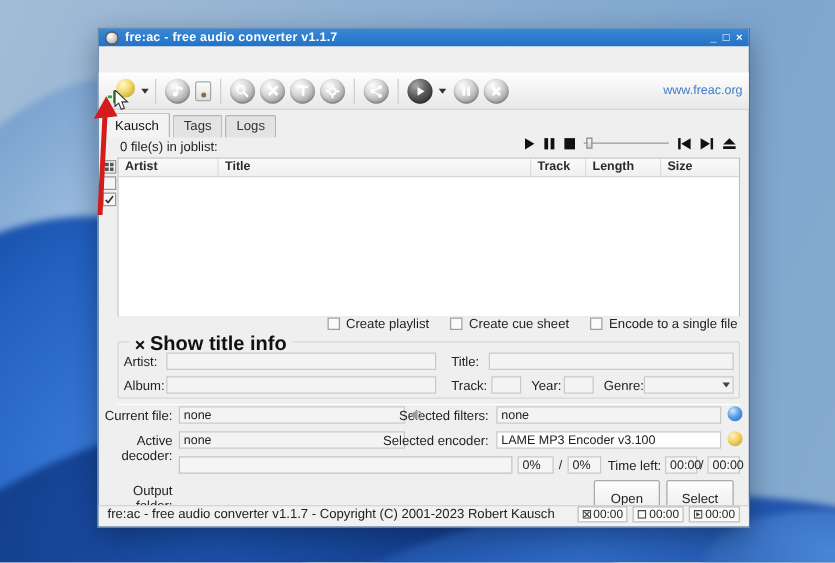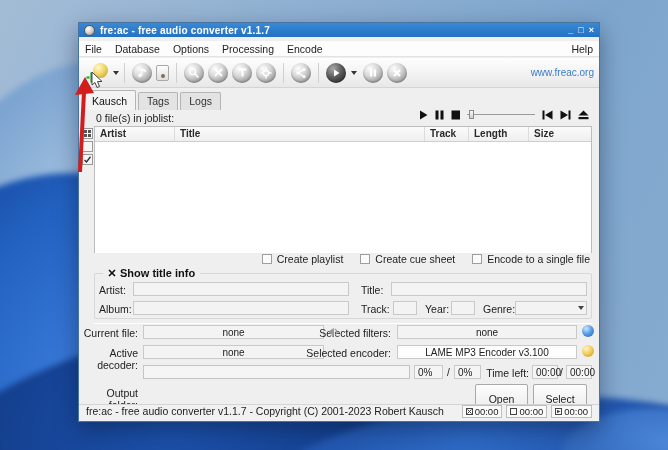--- a/index.html
+++ b/index.html
@@ -85,24 +85,24 @@
   .hc.c-length { width:60px; } .hc.c-size { width:62px; border-right:none; }
   .jobbody { height:111px; background:#fff; }
 
   .optrow { position:absolute; right:9px; top:230px; display:flex; align-items:center; gap:17px; }
   .cb { width:10px; height:10px; background:#fbfbfb; border:1px solid #9f9f9f; flex:0 0 auto; }
   .opt { display:flex; align-items:center; gap:5px; font-size:10.5px; color:#222; }
 
   .groupbox { position:absolute; left:15px; top:250px; width:498px; height:46px;
               border:1px solid #d7d7d7; border-radius:2px; }
   .grouplabel { position:absolute; left:8px; top:-7px; background:#efefef; padding:0 5px;
-                display:flex; align-items:center; gap:4px; font-weight:bold; font-size:11px; color:#111; }
+                display:flex; align-items:center; gap:4px; font-weight:bold; font-size:16px; color:#111; }
   .fldlbl { position:absolute; font-size:10.5px; color:#222; }
   .field { position:absolute; height:14px; background:#f3f3f3; border:1px solid #c9c9c9;
-           font-size:10px; color:#222; padding:1px 3px; white-space:nowrap; overflow:hidden;text-align:center; }
+           font-size:10px; color:#222; padding:1px 3px; white-space:nowrap; overflow:hidden; }
   .combo-arrow { position:absolute; right:2px; top:4px; width:0; height:0;
                  border-left:3.5px solid transparent; border-right:3.5px solid transparent;
                  border-top:4px solid #444; }
 
   .hsep { position:absolute; left:15px; width:498px; height:1px; background:#dadada;
           border-bottom:1px solid #fff; }
 
   .slbl { position:absolute; font-size:10.5px; color:#222; text-align:right; }
   .sball { position:absolute; width:12px; height:12px; border-radius:50%; }
   .sball.blue { background:radial-gradient(circle at 35% 30%, #cfe6ff 0%, #5aa0e8 45%, #1c64b8 100%); }
@@ -140,28 +140,20 @@
     <div class="titlebar">
       <div class="app-icon"></div>
       <div class="title-text">fre:ac - free audio converter v1.1.7</div>
       <div class="win-controls">
         <span>_</span>
         <span>□</span>
         <span>×</span>
       </div>
     </div>
 
-    <div class="menubar">
-      <span class="menu-item">File</span>
-      <span class="menu-item">Database</span>
-      <span class="menu-item">Options</span>
-      <span class="menu-item">Processing</span>
-      <span class="menu-item">Encode</span>
-      <span class="menu-item menu-help">Help</span>
-    </div>
 
     <div class="toolbar">
       <div class="tbtn">
         <div class="addfiles">
           <div class="disc"></div>
           <svg width="11" height="11" viewBox="0 0 11 11">
             <rect x="0" y="4" width="11" height="3" fill="#2fa63a" stroke="#fff" stroke-width="0.7"></rect>
             <rect x="4" y="0" width="3" height="11" fill="#2fa63a" stroke="#fff" stroke-width="0.7"></rect>
           </svg>
         </div>

